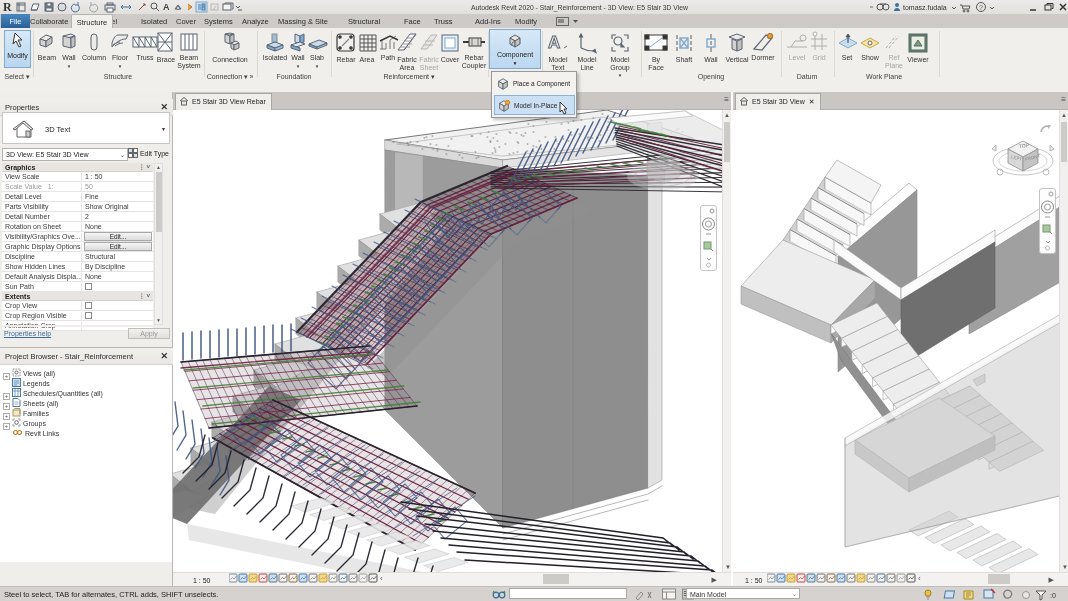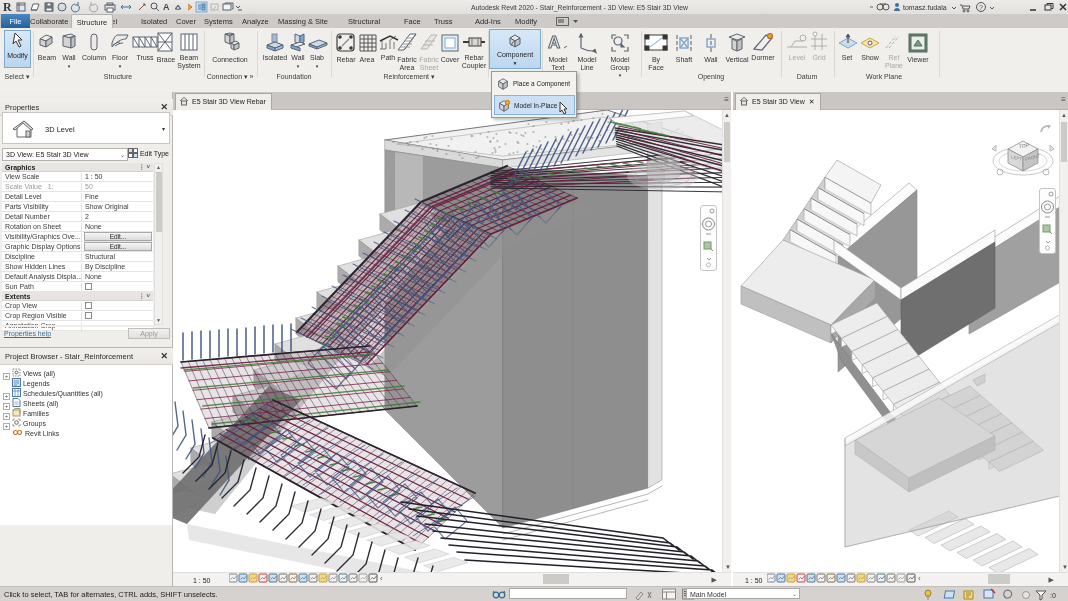--- a/index.html
+++ b/index.html
@@ -387,21 +387,21 @@
       <div class="phead" style="top:7px">Properties<span class="closex">✕</span></div>
       <div class="abs" style="left:2px;top:20px;width:168px;height:32px;background:#fff;border:1px solid #C8C5C2">
         <svg style="position:absolute;left:8px;top:4px" width="26" height="24" viewBox="0 0 26 24">
           <g stroke="#666" stroke-width="1">
             <path d="M4 12l9-8 9 8" fill="none"></path>
             <path d="M6 11v9h14v-9" fill="#fff"></path>
             <path d="M13 4l9 8-2 1-8-7-8 7-2-1z" fill="#e8e6e3"></path>
             <rect x="15" y="14" width="4" height="6" fill="#d0d0d0"></rect>
           </g>
         </svg>
-        <span style="position:absolute;left:42px;top:12px;font-size:7.5px;color:#222">3D Level</span>
+        <span style="position:absolute;left:42px;top:12px;font-size:7.5px;color:#222">3D Text</span>
         <span style="position:absolute;right:4px;top:12px;font-size:6px;color:#333">▾</span>
       </div>
       <div class="abs" style="left:2px;top:56px;width:126px;height:13px;background:#fff;border:1px solid #B5B2AF;font-size:7px;line-height:12px;color:#222"><span style="margin-left:3px">3D View: E5 Stair 3D View</span><span style="position:absolute;right:2px;top:0;color:#555;font-size:6px">⌄</span></div>
       <div class="abs" style="left:128px;top:56px;width:44px;height:13px;font-size:7px;line-height:12px;color:#222"><svg width="10" height="10" viewBox="0 0 10 10" style="vertical-align:-2px">
           <rect x="0.5" y="0.5" width="4" height="4" fill="#cfe0ef" stroke="#666"></rect>
           <rect x="5.5" y="0.5" width="4" height="4" fill="#fff" stroke="#666"></rect>
           <rect x="0.5" y="5.5" width="4" height="4" fill="#fff" stroke="#666"></rect>
           <rect x="5.5" y="5.5" width="4" height="4" fill="#cfe0ef" stroke="#666"></rect>
         </svg> Edit Type</div>
       <div class="sect" style="top:71px"><span style="margin-left:3px">Graphics</span><span style="position:absolute;right:3px;top:0;font-size:6px;color:#555">⋮&nbsp;˅</span></div>
@@ -469,21 +469,21 @@
       </div>
       <div class="prow bline" style="top:229px;color:#3a3a3a">
         <span class="pl">Annotation Crop</span>
         <span class="pv"></span>
       </div>
       <div class="abs" style="left:2px;top:233px;width:151px;height:2px;background:#F0EEEB"></div>
       <div class="abs" style="left:154px;top:71px;width:9px;height:162px;background:#F1F0EE;border:1px solid #E0DFDD;font-size:5px;color:#555;text-align:center">▲<div style="position:absolute;left:1px;top:8px;width:6px;height:60px;background:#CDCBC8"></div><div style="position:absolute;left:1px;bottom:1px">▼</div></div>
       <div class="abs" style="left:4px;top:238px;font-size:7px;color:#3C6E9F;text-decoration:underline">Properties help</div>
       <div class="abs" style="left:128px;top:236px;width:42px;height:11px;background:linear-gradient(#F2F1EF,#E2E0DD);border:1px solid #C0BDBA;font-size:7px;color:#9a9a9a;text-align:center;line-height:10px">Apply</div>
     </div>
-    <div class="abs" style="left:0;top:347px;width:173px;height:178px;background:#fff;border-right:1px solid #B8B5B2;border-top:1px solid #B8B5B2">
+    <div class="abs" style="left:0;top:347px;width:173px;height:215px;background:#fff;border-right:1px solid #B8B5B2;border-top:1px solid #B8B5B2">
       <div class="phead" style="top:0;background:linear-gradient(#F2F0ED,#E9E6E3)">Project Browser - Stair_Reinforcement<span class="closex">✕</span></div>
       <div class="trow" style="left:3px;top:20px"><span class="texp">+</span><svg width="9" height="9" viewBox="0 0 9 9">
           <rect x="1" y="1" width="7" height="7" fill="none" stroke="#888" stroke-dasharray="1.5 1"></rect>
           <circle cx="4.5" cy="4.5" r="1.5" fill="none" stroke="#666"></circle>
         </svg> <span style="vertical-align:1px">Views (all)</span></div>
       <div class="trow" style="left:3px;top:30px"><span style="display:inline-block;width:9px"></span><svg width="9" height="9" viewBox="0 0 9 9">
           <rect x="0.5" y="0.5" width="8" height="8" fill="#cfe0ef" stroke="#4a79a8"></rect>
           <path d="M2 3h5M2 5h5M2 7h3" stroke="#4a79a8" stroke-width="0.7"></path>
         </svg> <span style="vertical-align:1px">Legends</span></div>
       <div class="trow" style="left:3px;top:40px"><span class="texp">+</span><svg width="9" height="9" viewBox="0 0 9 9">
@@ -1022,21 +1022,21 @@
             <path d="M3 5v6l5 3v-6z" fill="#d8d6d3"></path>
             <path d="M13 5v6l-5 3v-6z" fill="#c6c4c1"></path>
           </g>
           <circle cx="12" cy="4" r="2.5" fill="#F0A830" stroke="#c07820"></circle>
         </svg>Model In-Place</div>
   <svg class="abs" style="left:66px;top:29px;z-index:50" width="12" height="14" viewBox="0 0 12 14">
         <path d="M2 1l7 7-3 0 2 4-2 1-2-4-2 2z" fill="#fff" stroke="#333"></path>
       </svg>
 </div>
 <div class="abs" id="statusbar">
-  <span style="position:absolute;left:4px;top:3px">Click to select, TAB for alternates, CTRL adds, SHIFT unselects.</span>
+  <span style="position:absolute;left:4px;top:3px">Steel to select, TAB for alternates, CTRL adds, SHIFT unselects.</span>
   <svg class="abs" style="left:492px;top:2px" width="14" height="11" viewBox="0 0 14 11">
         <g fill="none" stroke="#2e6a9e" stroke-width="1.2">
           <circle cx="4" cy="6" r="2.8"></circle>
           <circle cx="10" cy="6" r="2.8"></circle>
           <path d="M1 4l1-2M13 4l-1-2" stroke="#3f8c46"></path>
         </g>
       </svg>
   <div class="sbox" style="left:509px;width:118px"></div>
   <svg class="abs" style="left:634px;top:2px" width="30" height="11" viewBox="0 0 30 11">
         <path d="M2 9l5-6 2 2-5 6z" fill="#d8d8d8" stroke="#888"></path>

